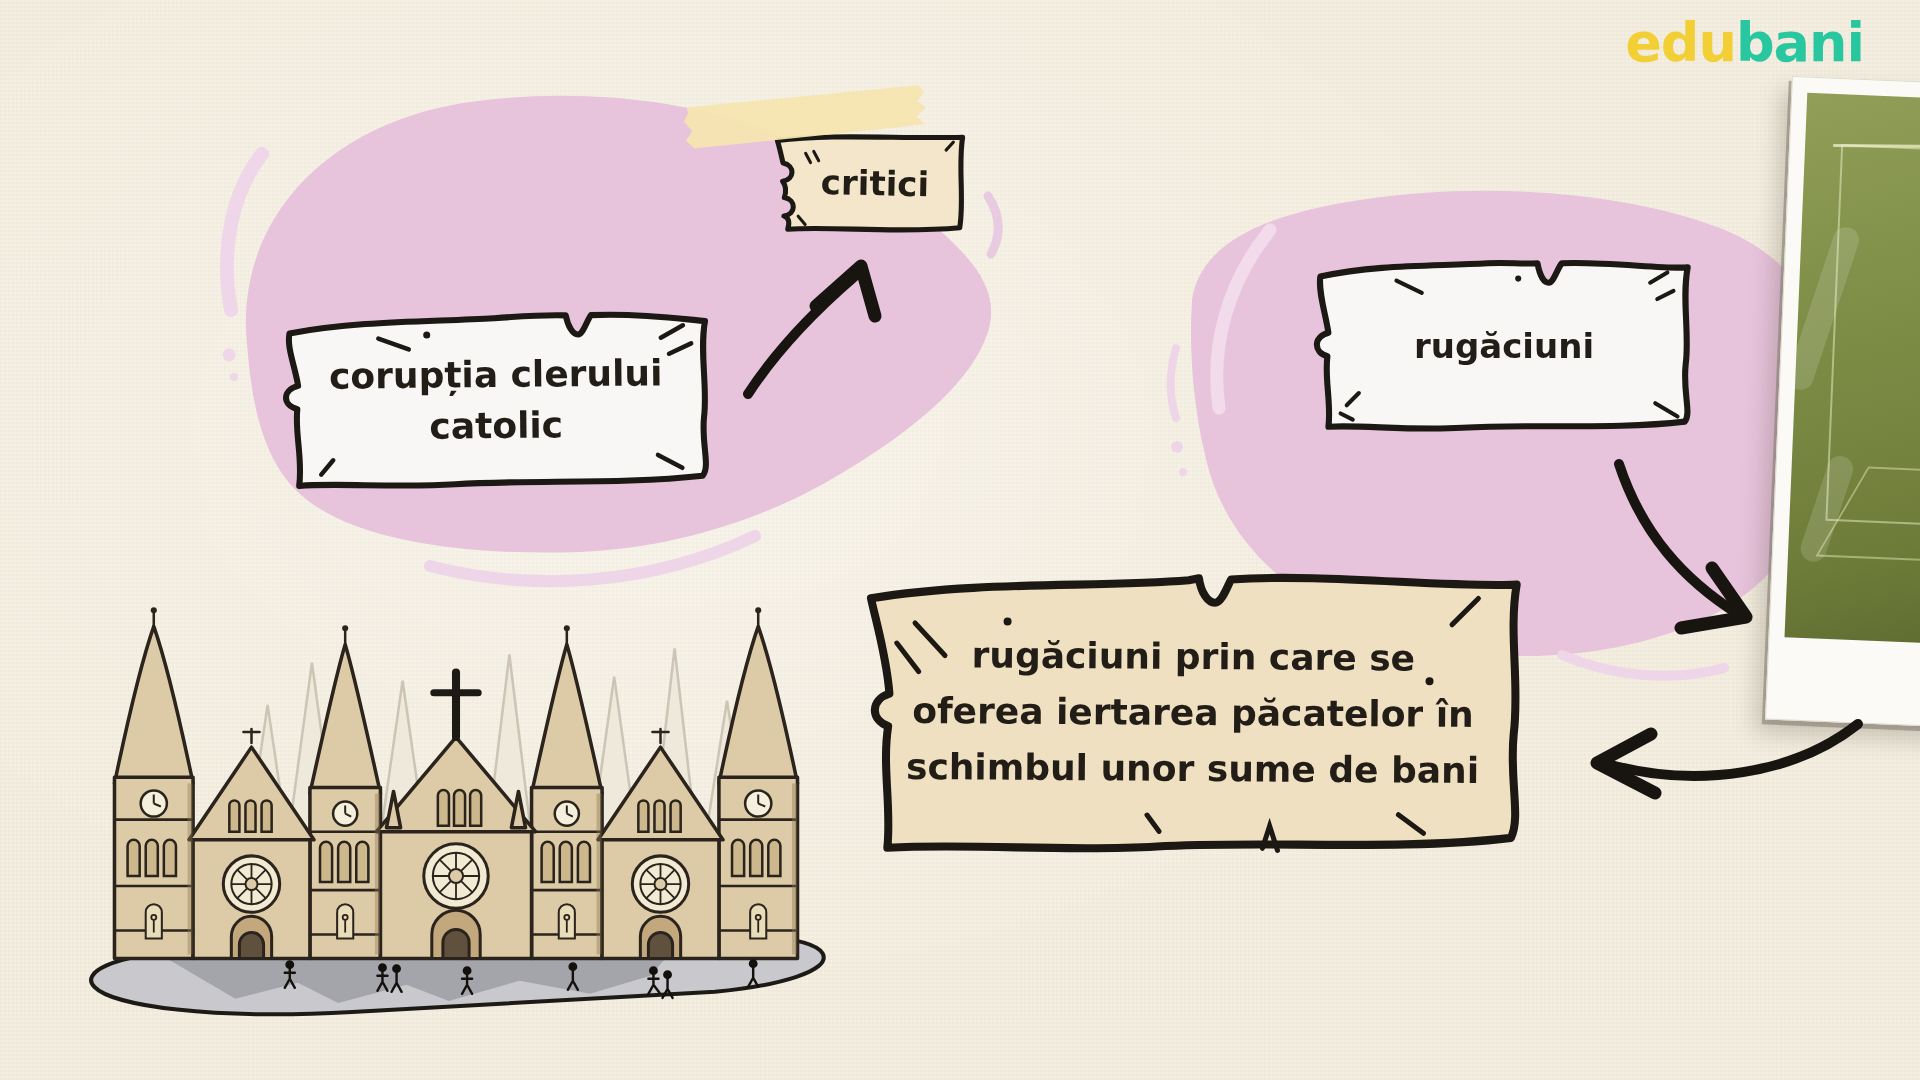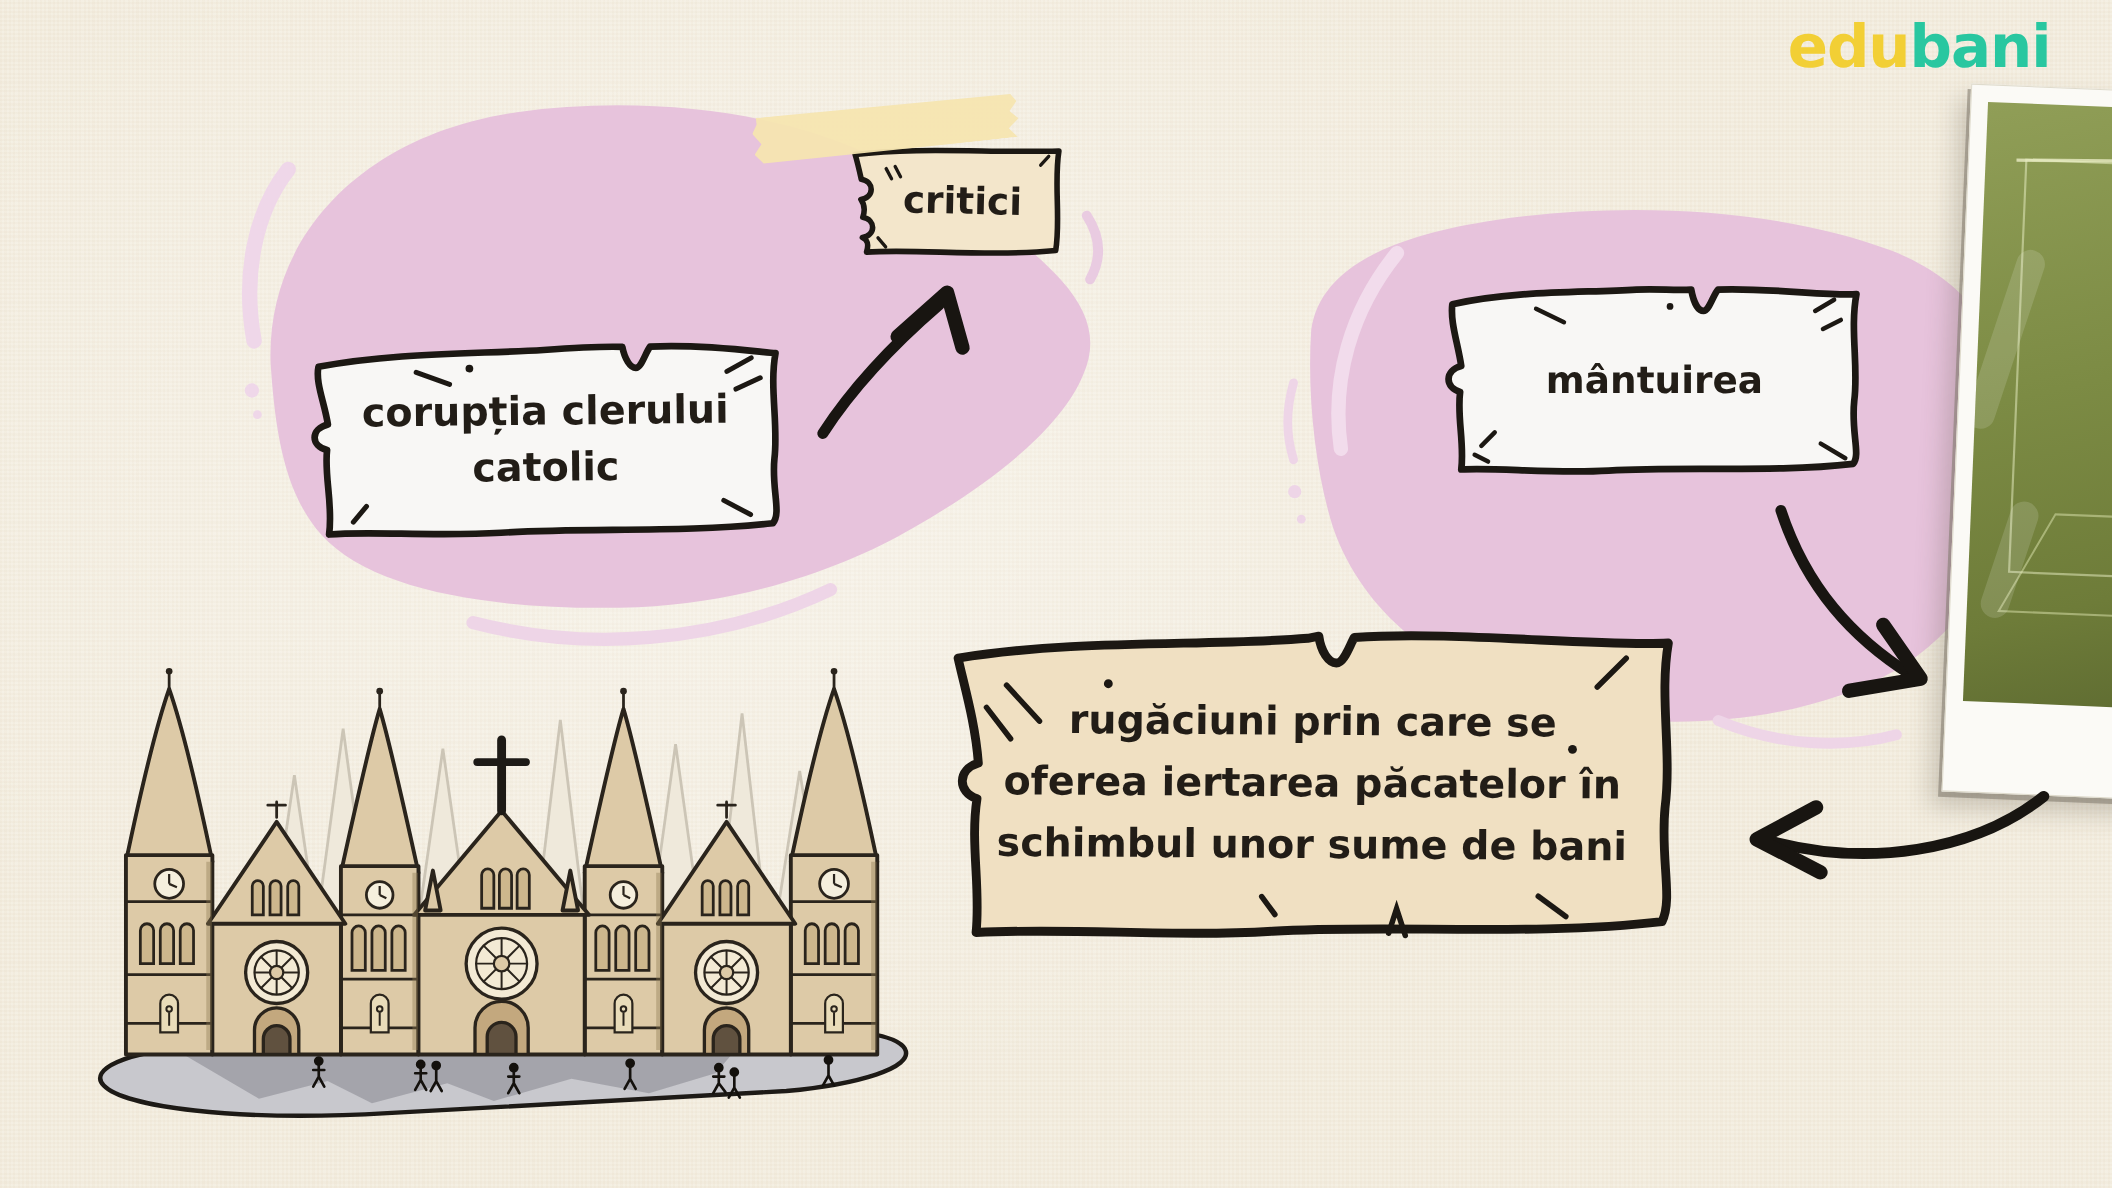--- a/index.html
+++ b/index.html
@@ -311,21 +311,21 @@
         <path d="M95,30 L120,42"></path>
           <path d="M345,32 L362,22"></path>
           <path d="M352,48 L368,40"></path>
         <path d="M350,150 L372,163"></path>
           <path d="M46,152 L58,140"></path>
           <path d="M40,160 L52,166"></path>
       </g>
       <circle cx="215" cy="28" r="3" fill="#1c1813"></circle>
     </svg>
     <div class="txt">
-      <div>mântuirea</div>
+      <div>rugăciuni</div>
     </div>
   </div>
 
   <div class="note note-indulgence z3">
     <svg class="outline" viewBox="0 0 710 298" preserveAspectRatio="none">
       <path d="M34,40 C140,22 260,28 350,20 L360,18 C362,32 369,42 376,42 C383,42 388,26 392,19
                C480,12 610,26 676,22 C668,70 680,120 674,170 C670,215 682,252 672,272
                C560,286 420,276 320,283 C230,289 140,281 52,286 C56,246 46,206 52,166
                C34,160 34,140 53,134 C50,98 40,66 34,40 Z" fill="#f0e0c2" stroke="#1c1813" stroke-width="8" stroke-linejoin="round"></path>
       <g stroke="#1c1813" stroke-width="5" stroke-linecap="round" fill="none">

